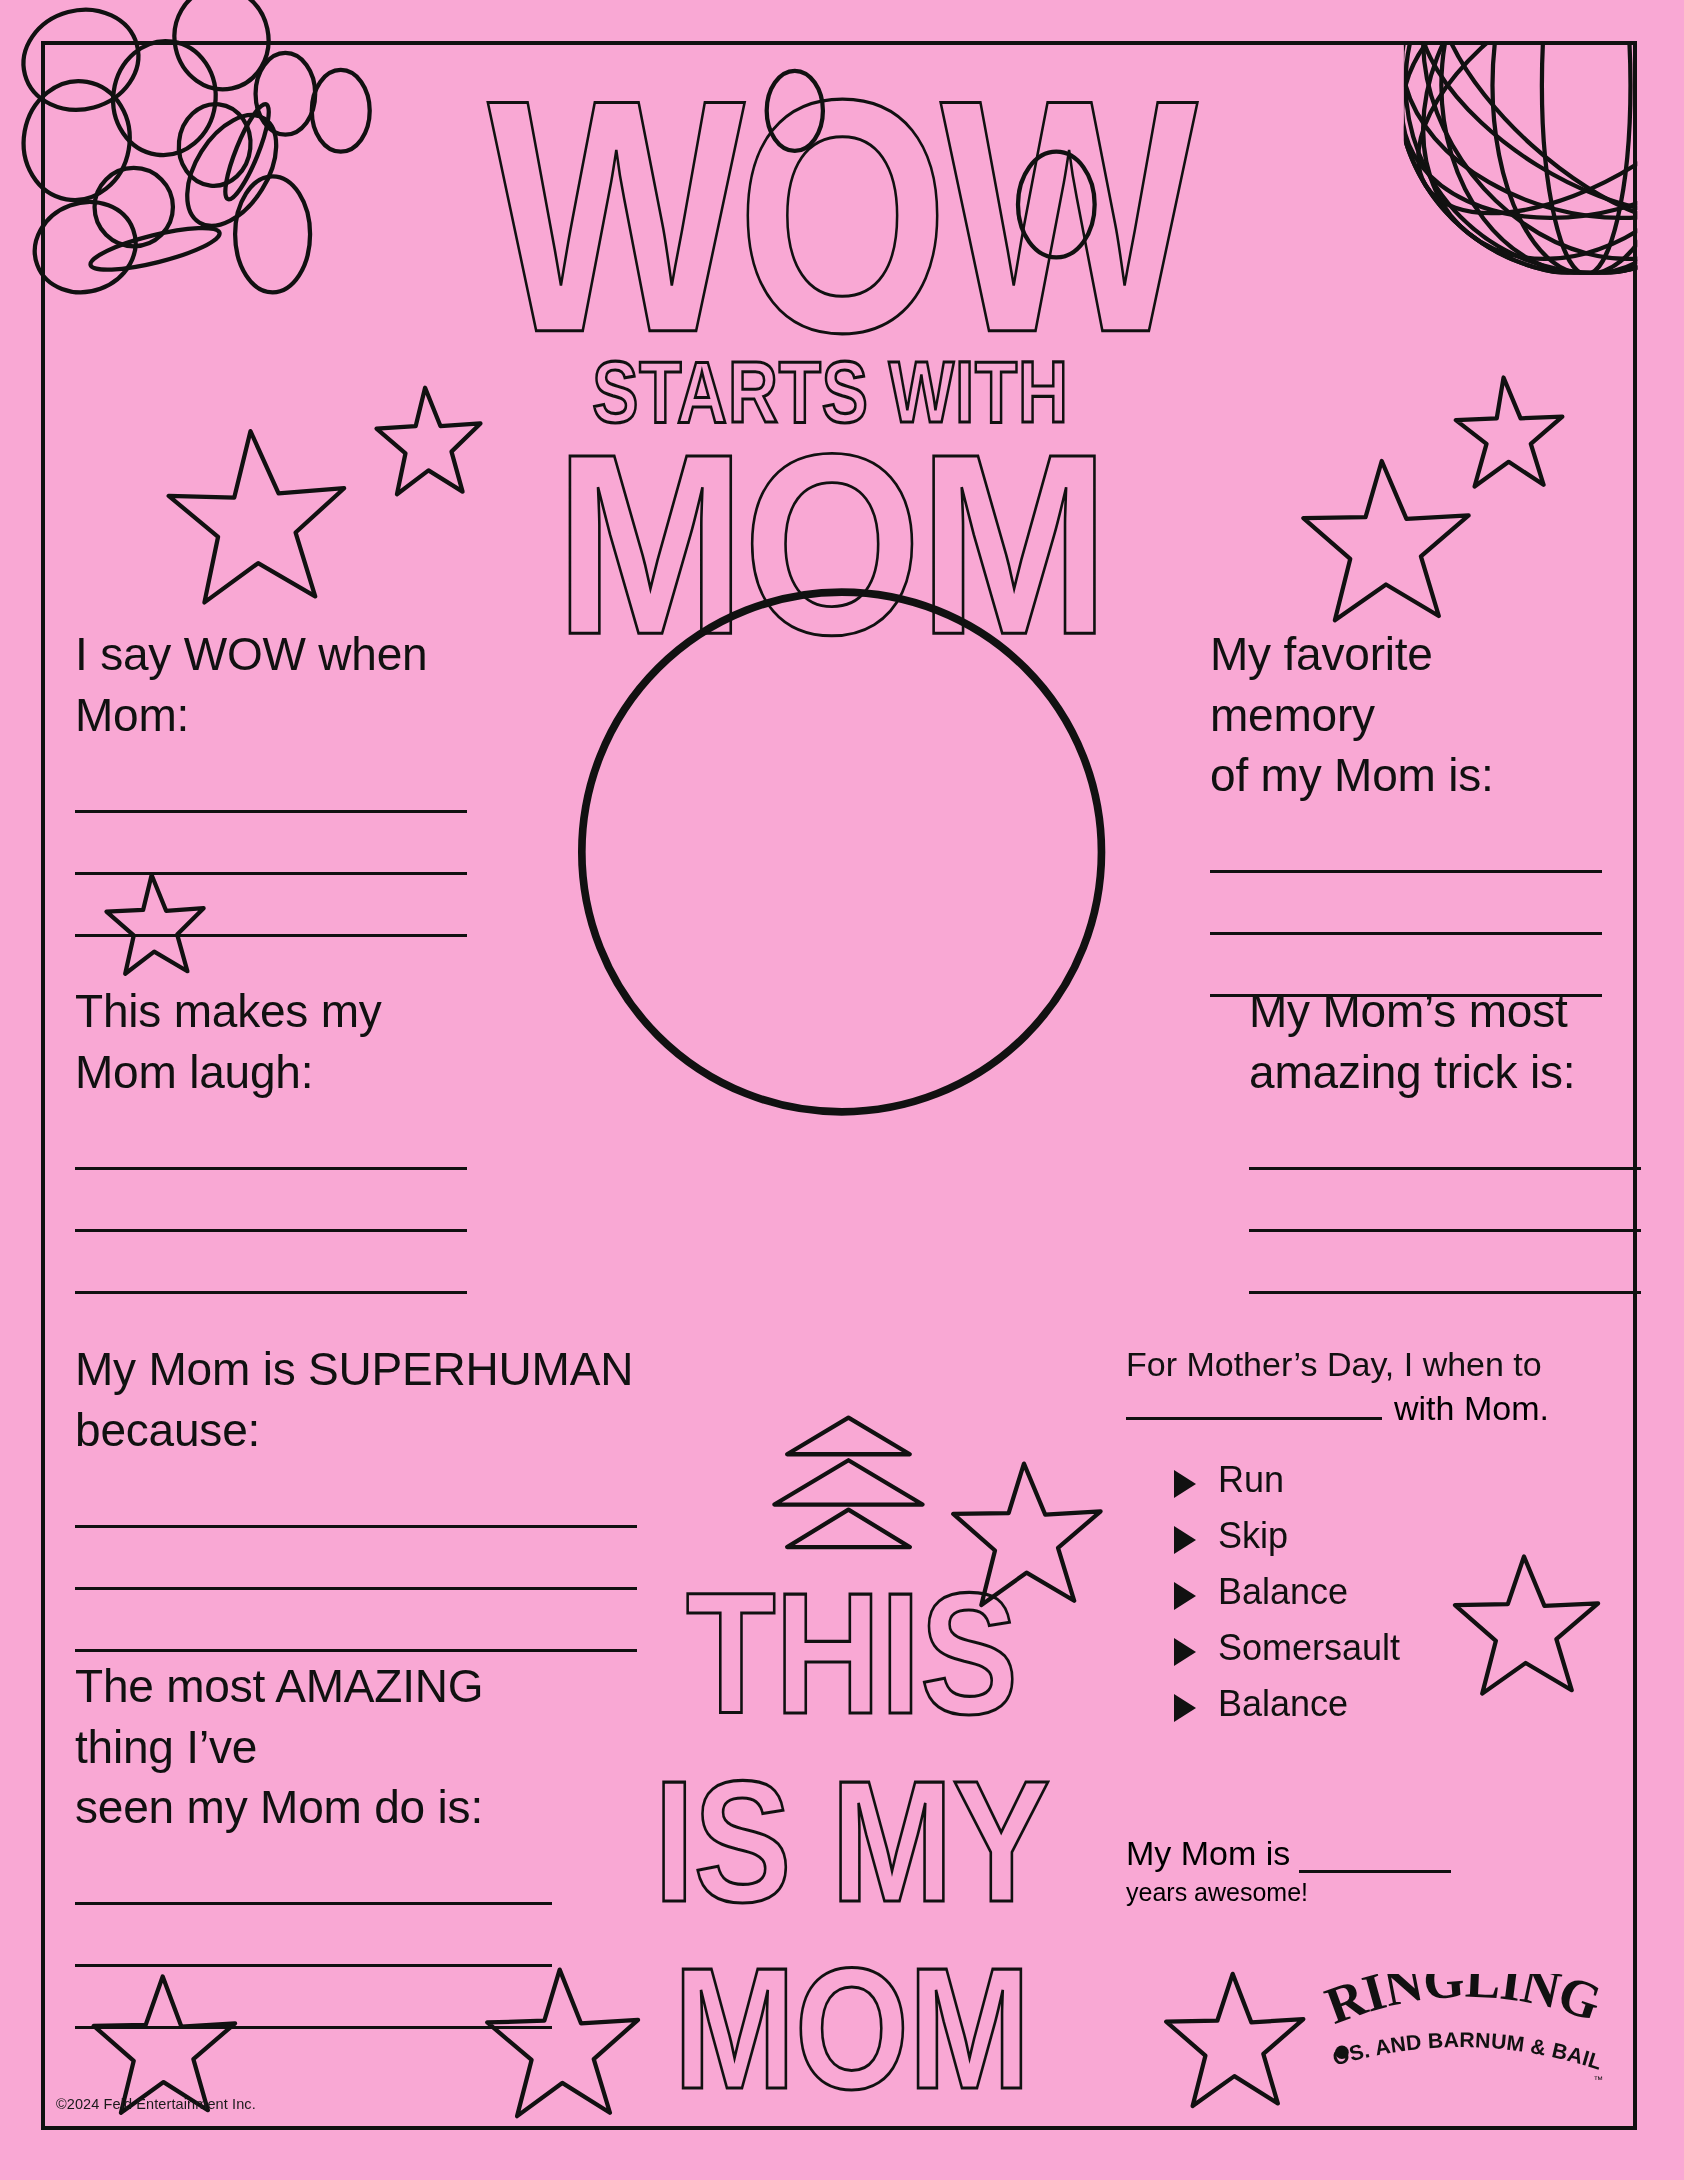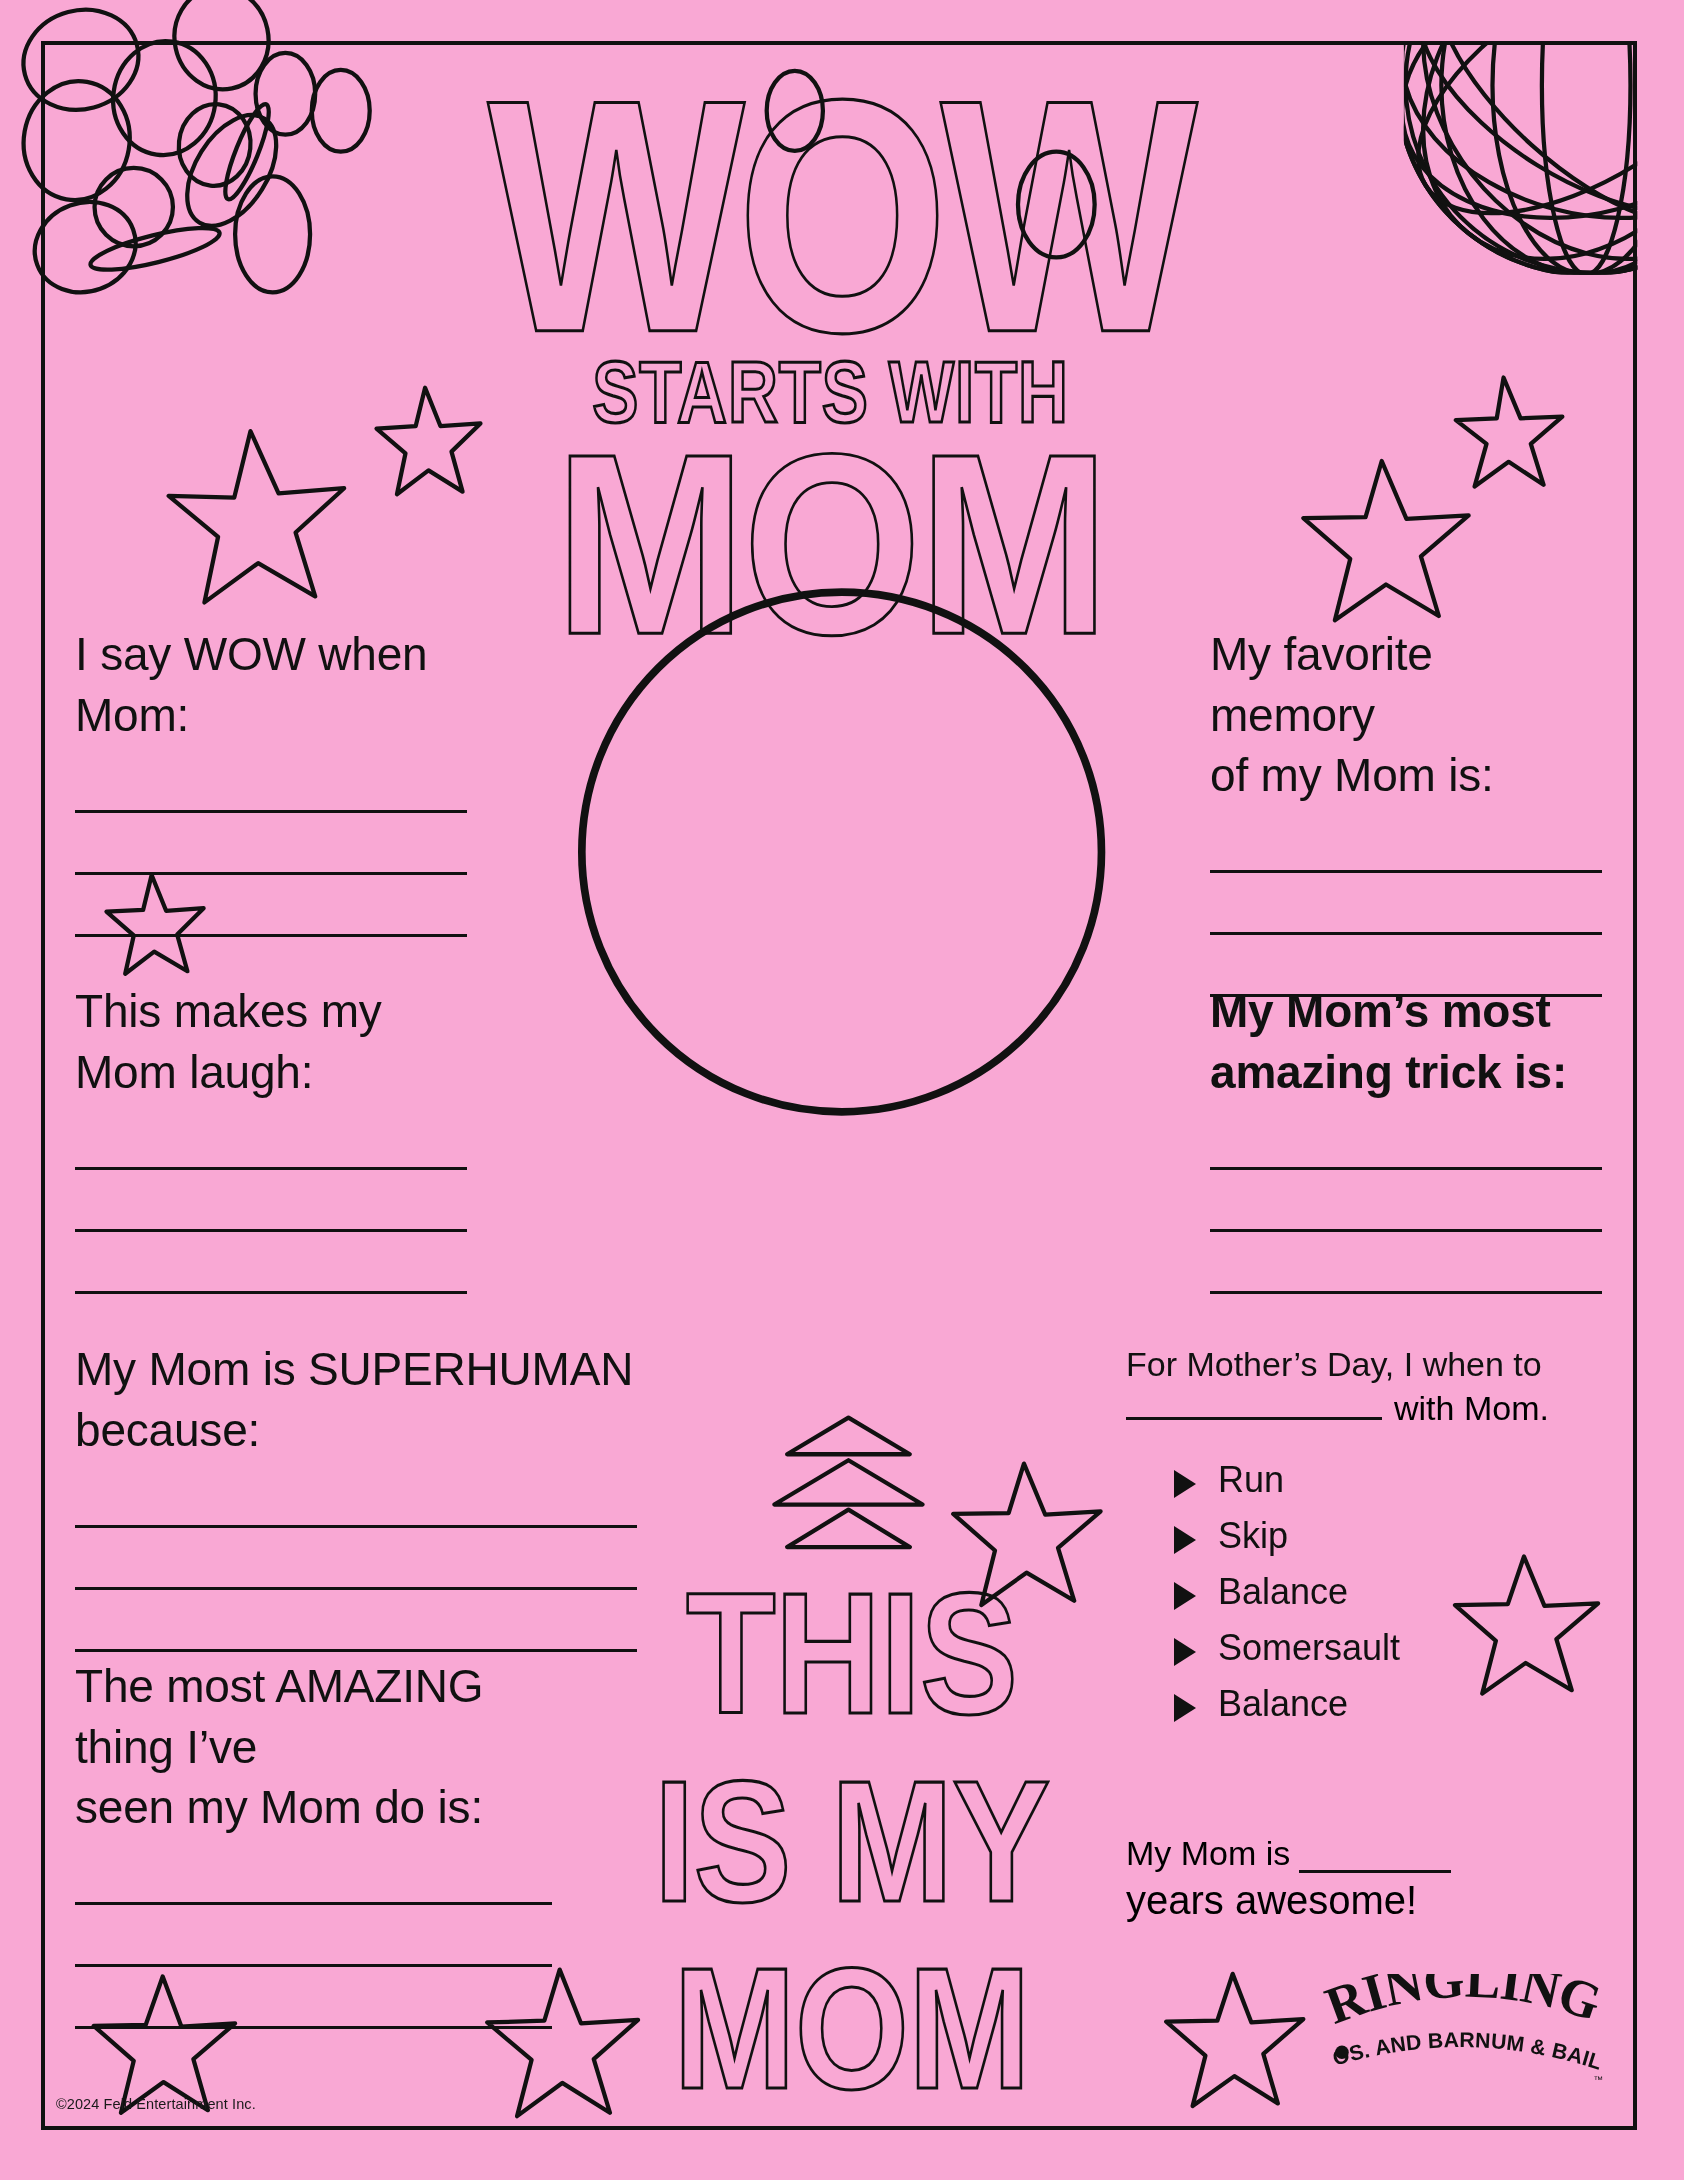--- a/index.html
+++ b/index.html
@@ -88,21 +88,21 @@
   
   #years-block { position: absolute; left: 1126px; top: 1834px; width: 477px; }
   #years-line1 { font-size: 34px; display:flex; align-items:flex-end; }
   #years-blank {
     display:inline-block;
     width: 152px;
     border-bottom: 3.4px solid #111;
     height: 22px;
     margin-left: 8.5px;
   }
-  #years-line2 { font-size: 40px; margin-top: 5.1px; }
+  #years-line2 { font-size: 25px; margin-top: 5.1px; }
 
   
   #copyright {
     position: absolute;
     left: 56px;
     top: 2096px;
     font-size: 14.5px;
     color: #1a1a1a;
     letter-spacing: 0.1px;
     text-align: right;
@@ -301,21 +301,21 @@
   <div class="prompt" style="left:1210px; top:624px; width:392px;">
     <div class="label">My favorite memory
 of my Mom is:</div>
     <div class="rules">
       <div class="ruleline"></div>
       <div class="ruleline"></div>
       <div class="ruleline"></div>
     </div>
   </div>
 
-  <div class="prompt" style="left:1210px; top:981px; width:392px;font-weight:bold;">
+  <div class="prompt" style="left:1249px; top:981px; width:392px;">
     <div class="label">My Mom’s most
 amazing trick is:</div>
     <div class="rules">
       <div class="ruleline"></div>
       <div class="ruleline"></div>
       <div class="ruleline"></div>
     </div>
   </div>
 
   <div id="md-block">

